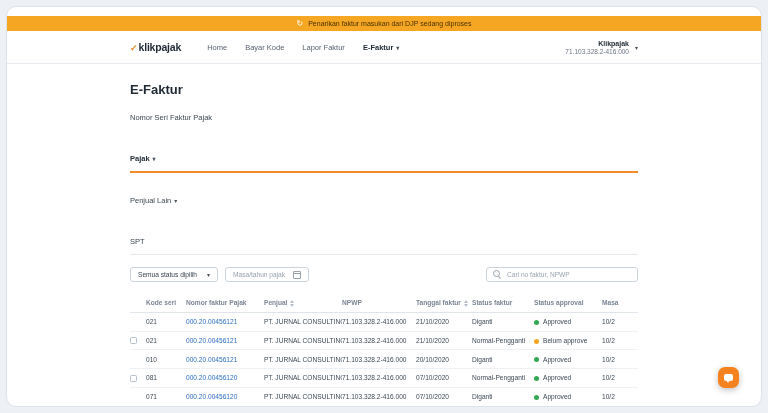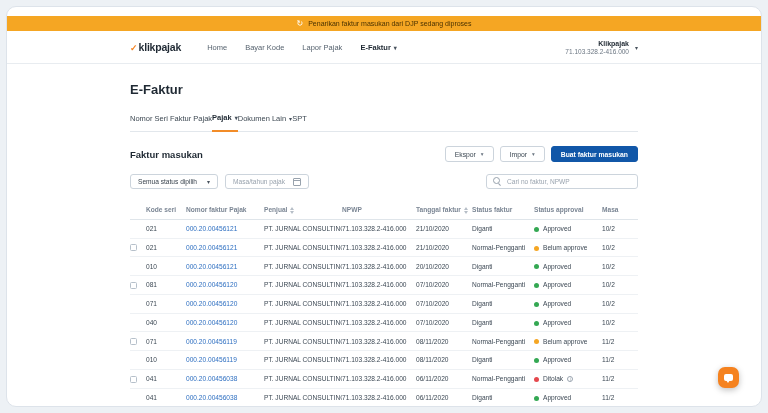--- a/index.html
+++ b/index.html
@@ -37,21 +37,21 @@
   .nav-item { font-size: 7.5px; color: #57636f; text-decoration: none; cursor: pointer; display: flex; align-items: center; gap: 3px; }
   .nav-item.active { color: #1f2933; font-weight: 700; }
   .caret { font-size: 6px; color: #49535e; }
   .account { margin-left: auto; display: flex; align-items: center; gap: 6px; cursor: pointer; }
   .acc-text { text-align: right; }
   .acc-name { font-size: 7px; font-weight: 700; color: #1f2933; }
   .acc-npwp { font-size: 6.5px; color: #6b7682; margin-top: 1px; }
   
   .content { padding-top: 18px; }
   h1 { font-size: 13px; color: #1f2933; margin-bottom: 16px; }
-  .tabs { display: flex; border-bottom: 1px solid #e2e7ec; }
+  .tabs { display: flex; gap: 24px; border-bottom: 1px solid #e2e7ec; flex-direction: column; }
   .tab { font-size: 7.5px; color: #3d4852; padding-bottom: 8px; cursor: pointer; display: flex; align-items: center; gap: 3px; }
   .tab.active { color: #1f2933; font-weight: 700; border-bottom: 2px solid #F28C28; margin-bottom: -1px; }
   .section-row { display: flex; align-items: center; margin-top: 14px; }
   h2 { font-size: 9.5px; color: #1f2933; }
   .actions { margin-left: auto; display: flex; gap: 6px; }
   .btn {
     height: 16px; padding: 0 9px; border: 1px solid #ccd4dc; border-radius: 3px;
     background: #fff; font-size: 6.8px; color: #3b4752;
     display: inline-flex; align-items: center; gap: 5px; cursor: pointer;
     font-family: "Liberation Sans", sans-serif;
@@ -120,21 +120,21 @@
         <span class="logo-text">klikpajak</span>
       </div>
       <nav>
         <a class="nav-item">
             <span>Home</span>
           </a>
         <a class="nav-item">
             <span>Bayar Kode</span>
           </a>
         <a class="nav-item">
-            <span>Lapor Pajak</span>
+            <span>Lapor Faktur</span>
           </a>
         <a class="nav-item active">
           <span>E-Faktur</span>
           <span class="caret">▾</span>
         </a>
       </nav>
       <div class="account">
         <div class="acc-text">
           <div class="acc-name">Klikpajak</div>
           <div class="acc-npwp">71.103.328.2-416.000</div>
@@ -149,44 +149,28 @@
 
     <div class="tabs">
       <div class="tab">
         <span>Nomor Seri Faktur Pajak</span>
       </div>
       <div class="tab active">
         <span>Pajak</span>
         <span class="caret">▾</span>
       </div>
       <div class="tab">
-        <span>Dokumen Lain</span>
+        <span>Penjual Lain</span>
         <span class="caret">▾</span>
       </div>
       <div class="tab">
         <span>SPT</span>
       </div>
     </div>
 
-    <div class="section-row">
-      <h2>Faktur masukan</h2>
-      <div class="actions">
-        <button class="btn">
-          <span>Ekspor</span>
-          <span class="caret">▾</span>
-        </button>
-        <button class="btn">
-          <span>Impor</span>
-          <span class="caret">▾</span>
-        </button>
-        <button class="btn btn-primary">
-          <span>Buat faktur masukan</span>
-        </button>
-      </div>
-    </div>
 
     <div class="filter-row">
       <div class="control status">
         <span>Semua status dipilih</span>
         <span class="caret">▾</span>
       </div>
       <div class="control date">
         <span>Masa/tahun pajak</span>
         <span class="cal-icon"></span>
       </div>

